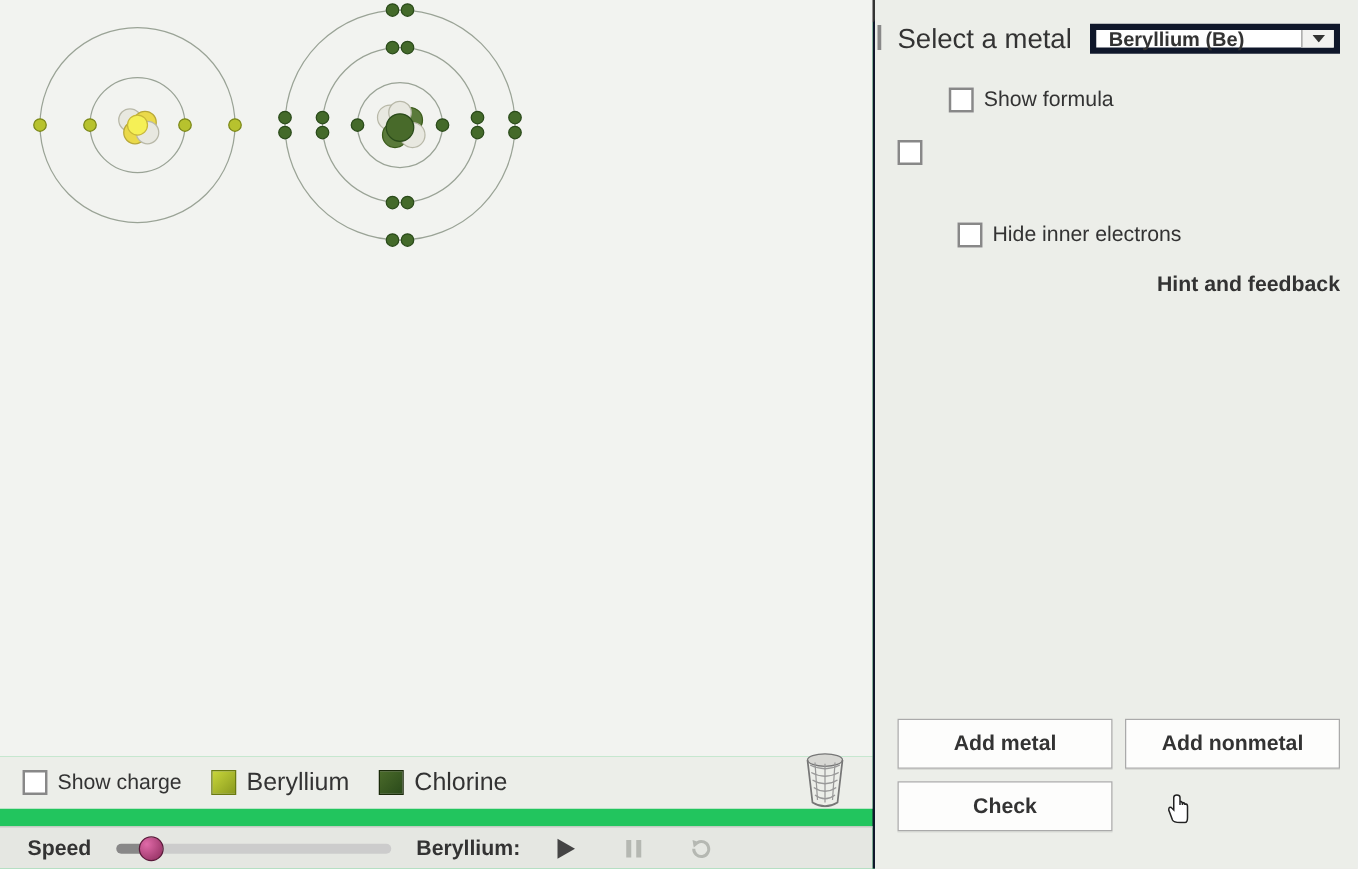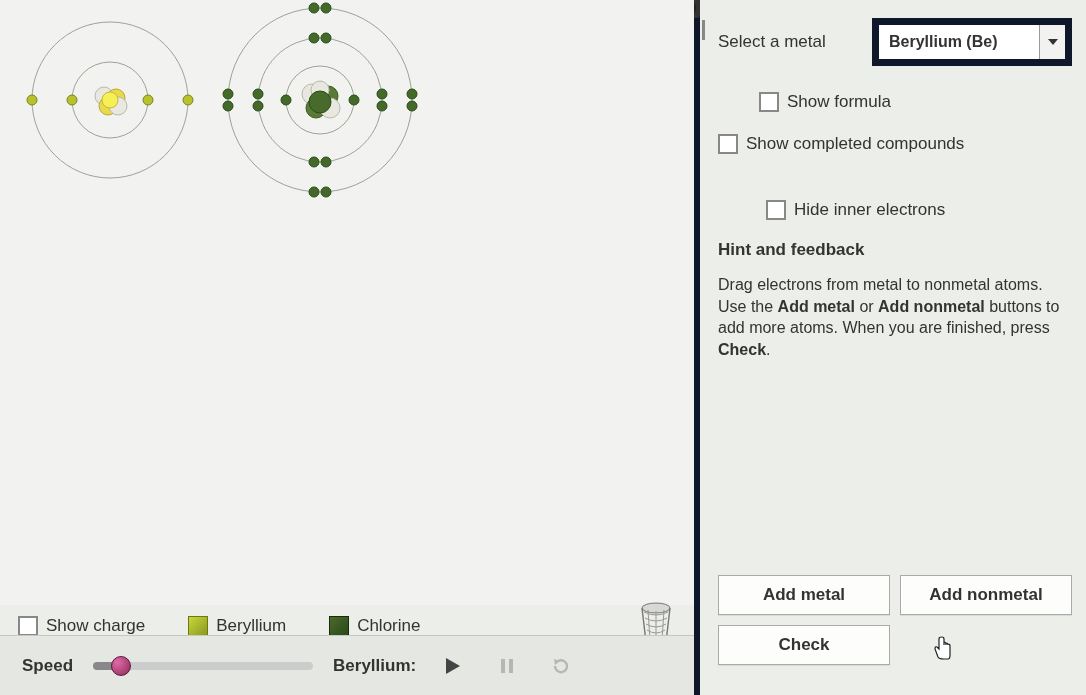--- a/index.html
+++ b/index.html
@@ -10,21 +10,21 @@
     height: 695px;
     overflow: hidden;
     position: relative;
     color: #333;
   }
   .main-layout { display: flex; width: 100%; height: 100%; }
   .sim-panel {
     flex: 0 0 700px;
     position: relative;
     background: #22c55e;
-    border-right: 6px solid #0f172a;
+    border-right: 2px solid #0f172a;
   }
   .side-panel {
     flex: 1;
     padding: 18px 14px 10px 18px;
     display: flex;
     flex-direction: column;
     gap: 14px;
     background: #eceee9;
   }
   .sim-area {
@@ -45,31 +45,31 @@
   }
   .checkbox {
     width: 20px; height: 20px;
     border: 2px solid #888;
     background: #fff;
     display: inline-block;
     vertical-align: middle;
     margin-right: 8px;
   }
   .cb-row { display: flex; align-items: center; font-size: 17px; color: #333; }
-  .legend-item { display: flex; align-items: center; font-size: 17px; gap: 8px; margin-left: 19px; }
+  .legend-item { display: flex; align-items: center; font-size: 20px; gap: 8px; }
   .swatch { width: 20px; height: 20px; display: inline-block; }
   .swatch.beryllium { background: linear-gradient(135deg,#c8d63a,#8a9a1f); border:1px solid #6a7a10;}
   .swatch.chlorine { background: linear-gradient(135deg,#4a6a2a,#2a4a1a); border:1px solid #1a2a0a;}
   .trash {
     margin-left: auto;
   }
   .controls-bar {
     position: absolute;
     left: 0; right: 0; bottom: 0;
-    height: 60px;
+    height: 34px;
     display: flex;
     align-items: center;
     padding: 0 22px;
     gap: 20px;
     background: #e5e7e2;
     border-top: 1px solid #c5c8c2;
   }
   .speed-label, .controls-label { font-weight: bold; font-size: 17px; }
   .slider {
     width: 220px; height: 8px;
@@ -84,40 +84,40 @@
     border:1px solid #5a1a3a;
   }
   .ctrl-btn {
     width: 34px; height: 30px;
     display: inline-flex; align-items: center; justify-content: center;
     color: #555;
     font-size: 18px;
   }
   
   .select-row { display: flex; align-items: center; gap: 14px; }
-  .select-label { font-size: 17px; color: #333; flex: 0 0 140px; }
+  .select-label { font-size: 22px; color: #333; flex: 0 0 140px; }
   .select-box {
     flex: 1;
-    height: 48px;
+    height: 24px;
     background: #fff;
-    border: 7px solid #0f172a;
-    display: flex; align-items: center;
+    border: 5px solid #0f172a;
+    display: flex; align-items: flex-start;
     padding: 0 10px;
     font-weight: bold;
     font-size: 16px;
     position: relative;
   }
   .select-box .caret {
     position: absolute; right: 0; top: 0; bottom: 0;
     width: 26px;
     border-left: 1px solid #999;
     display: flex; align-items: center; justify-content: center;
     background: #f2f2f0;
   }
-  .hint-title { font-weight: bold; font-size: 17px; margin-top: 6px;}
+  .hint-title { font-weight: bold; font-size: 17px; margin-top: 6px; text-align: right;}
   .hint-text { font-size: 16px; line-height: 1.35; color: #333; }
   .hint-text b { font-weight: bold; }
   .btn-grid {
     display: grid;
     grid-template-columns: 1fr 1fr;
     gap: 10px;
     margin-top: auto;
     padding-bottom: 20px;
   }
   .btn {
@@ -287,32 +287,28 @@
     </div>
 
 
     <label class="cb-row" style="margin-top:12px;padding-left:41px;">
       <span class="checkbox"></span>
       <span>Show formula</span>
     </label>
 
     <label class="cb-row" style="margin-top:8px;">
       <span class="checkbox"></span>
-      <span>Show completed compounds</span>
     </label>
 
     <label class="cb-row" style="margin-top:32px;margin-left:48px;">
       <span class="checkbox"></span>
       <span>Hide inner electrons</span>
     </label>
 
     <div class="hint-title">Hint and feedback</div>
-    <p class="hint-text">
-      <span>Drag electrons from metal to nonmetal atoms. Use the </span><b>Add metal</b><span> or </span><b>Add nonmetal</b><span> buttons to add more atoms. When you are finished, press </span><b>Check</b><span>.</span>
-    </p>
 
     <div class="btn-grid">
       <div class="btn">Add metal</div>
       <div class="btn">Add nonmetal</div>
       <div class="btn">Check</div>
     </div>
   </div>
 </div>
 
 <span class="cursor-hand">

